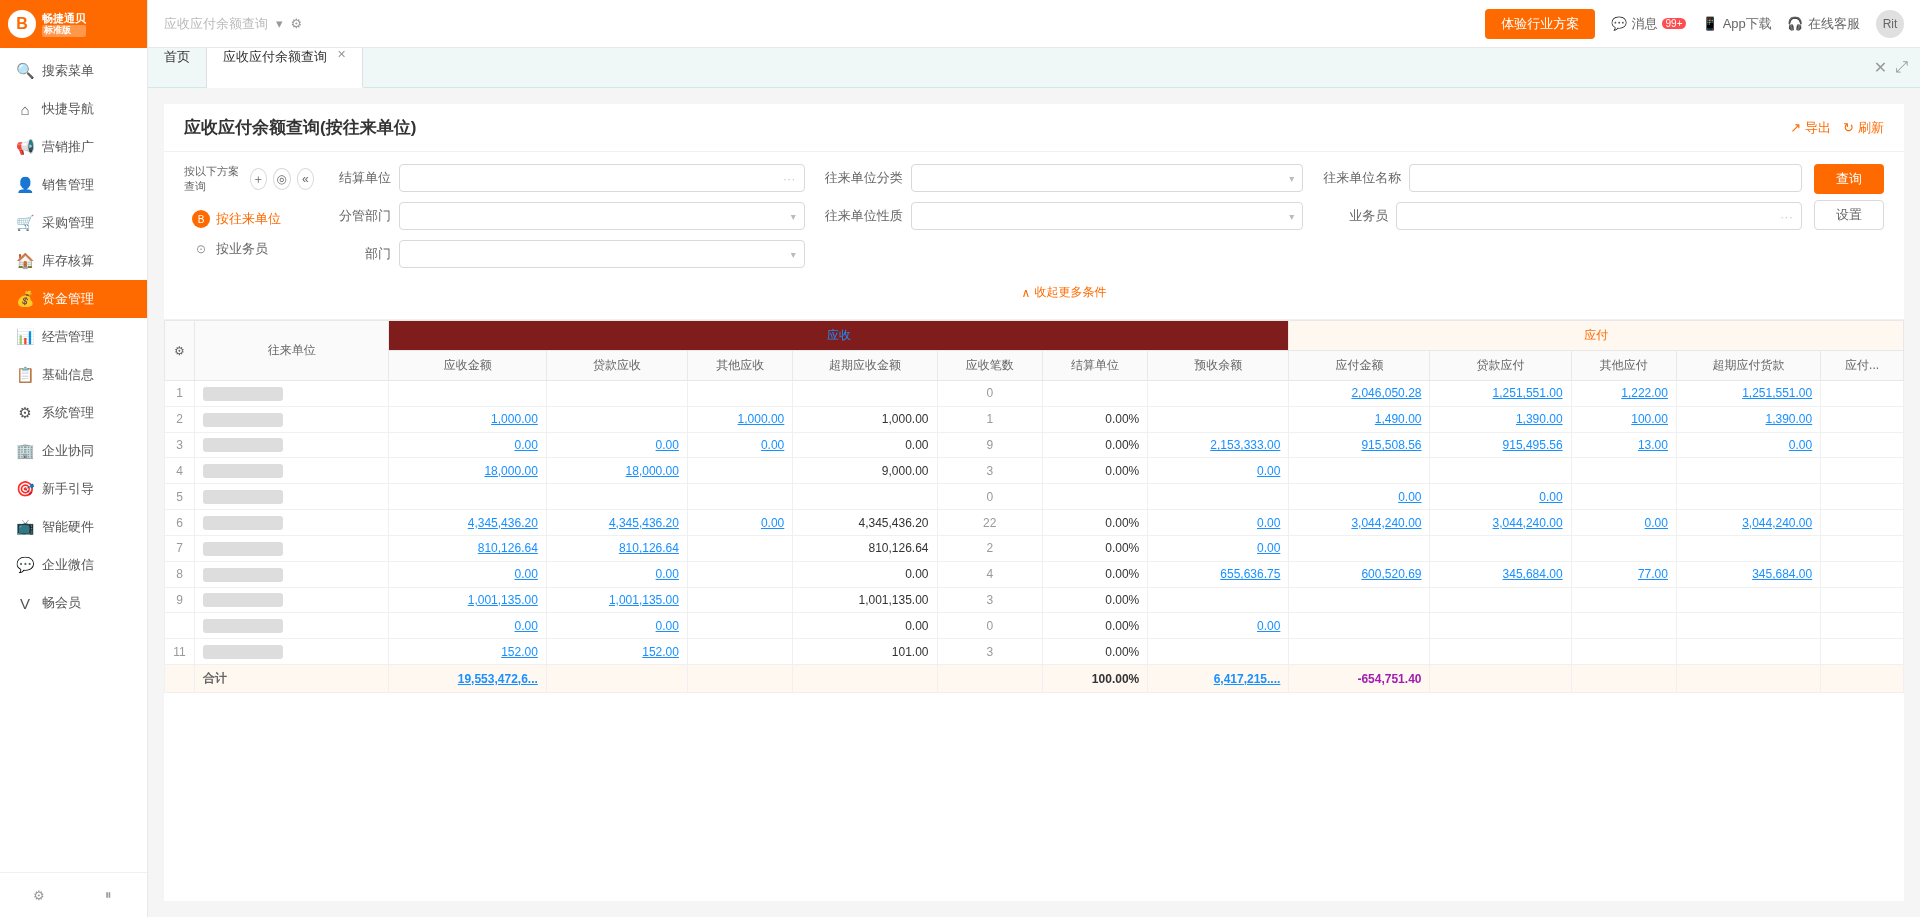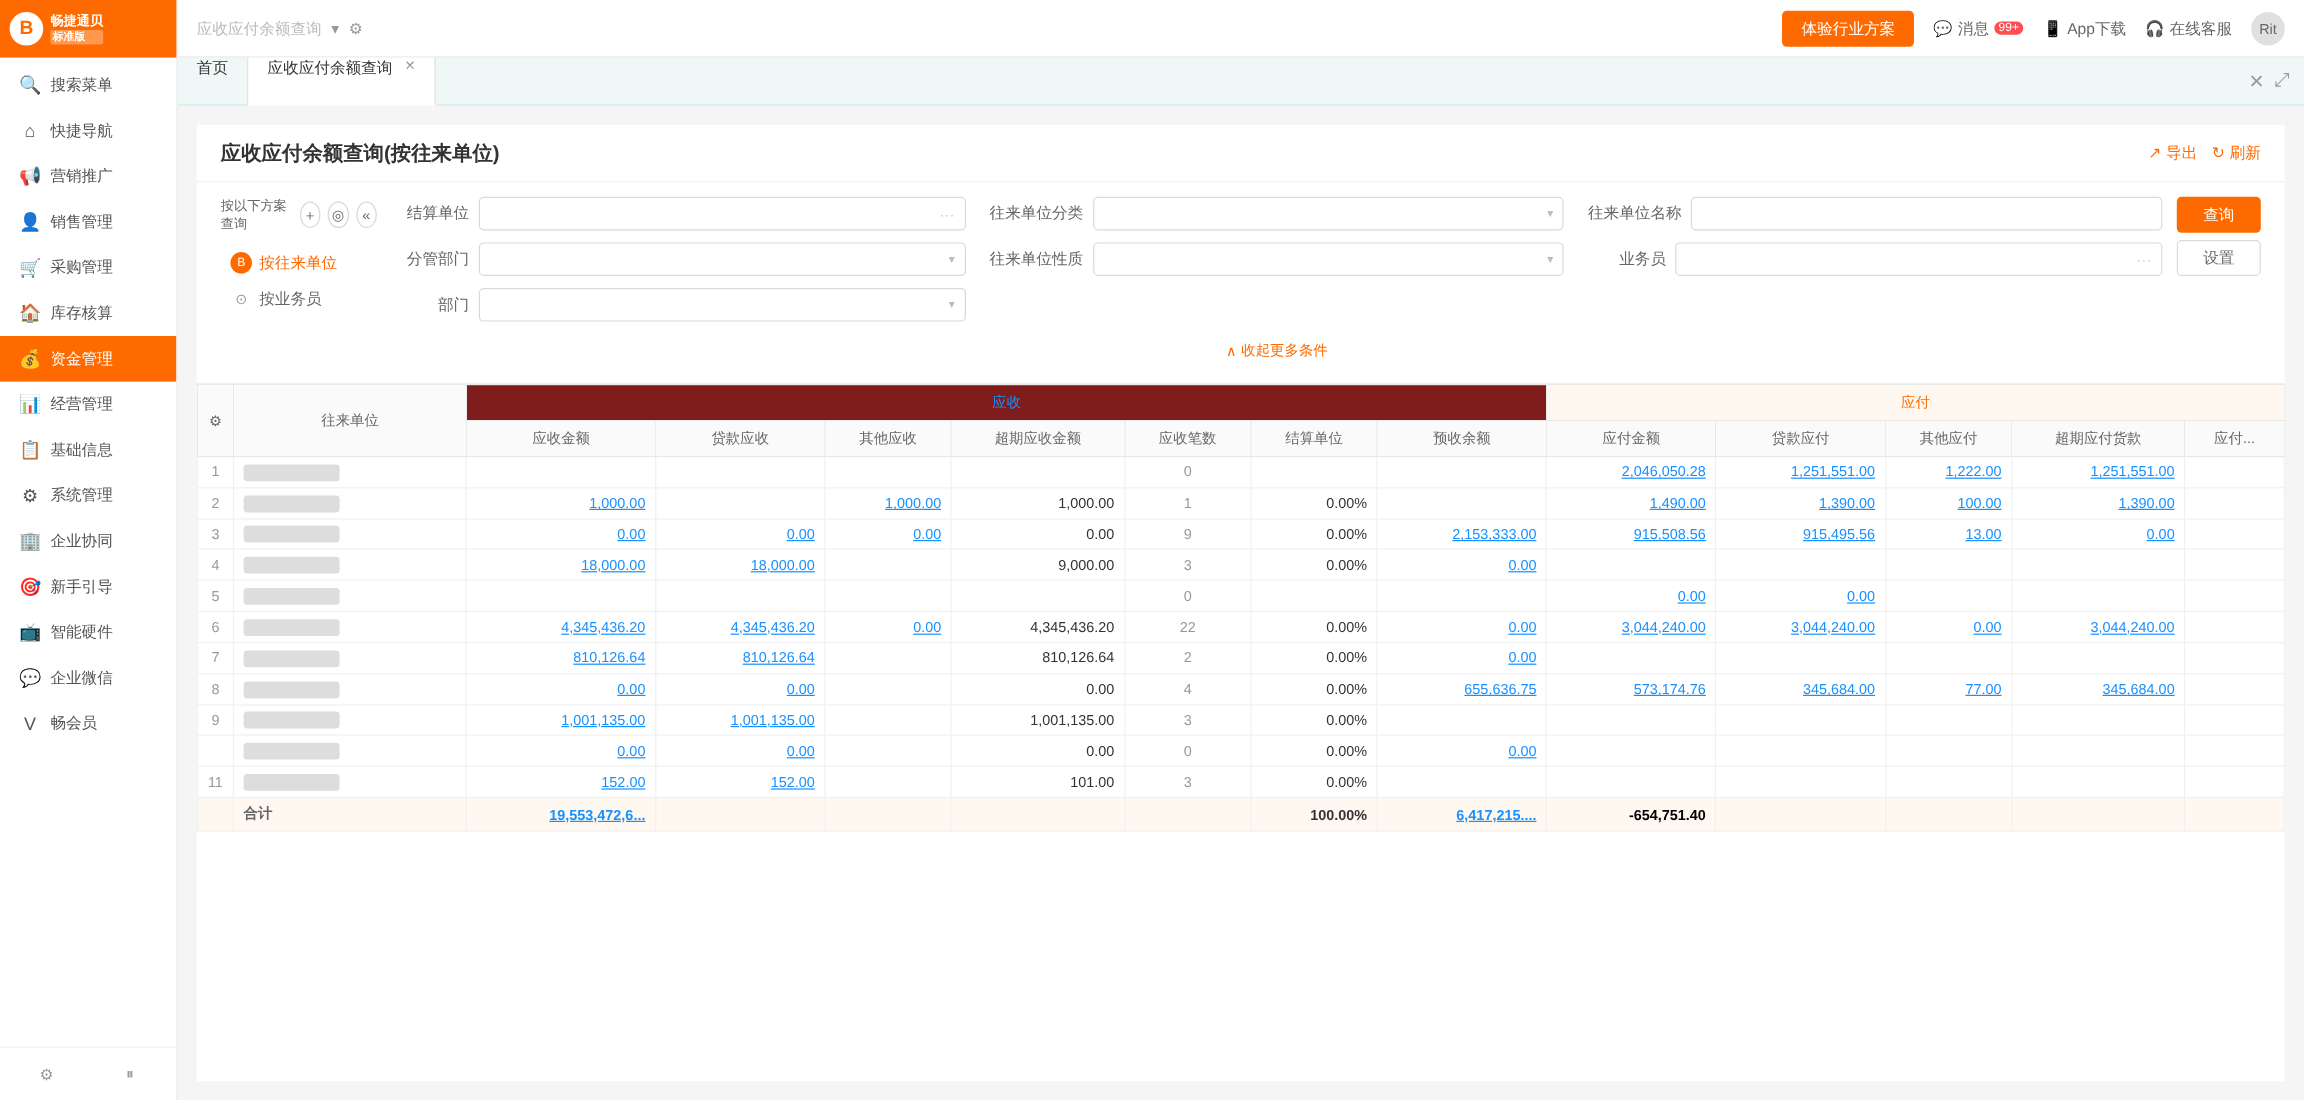--- a/index.html
+++ b/index.html
@@ -441,21 +441,21 @@
             <tr>
               <td class="index">8</td>
               <td class="name"><span class="blurred">████████</span></td>
               <td class="underline">0.00</td>
               <td class="underline">0.00</td>
               <td></td>
               <td>0.00</td>
               <td class="index">4</td>
               <td>0.00%</td>
               <td class="underline">655,636.75</td>
-              <td class="underline">573,174.76</td>
+              <td class="underline">600,520.69</td>
               <td class="underline">345,684.00</td>
               <td class="underline">77.00</td>
               <td class="underline">345,684.00</td>
               <td></td>
             </tr>
             <tr>
               <td class="index">9</td>
               <td class="name"><span class="blurred">████████</span></td>
               <td class="underline">1,001,135.00</td>
               <td class="underline">1,001,135.00</td>
@@ -507,21 +507,21 @@
           <tr class="total-row">
             <td></td>
             <td class="total-label">合计</td>
             <td class="underline">19,553,472,6...</td>
             <td></td>
             <td></td>
             <td></td>
             <td></td>
             <td>100.00%</td>
             <td class="underline">6,417,215....</td>
-            <td style="color:#000000;">-654,751.40</td>
+            <td style="color:#a21caf;">-654,751.40</td>
             <td></td>
             <td></td>
             <td></td>
             <td></td>
           </tr>
         </tfoot>
       </table>
     </div>
   </div>
 </div>

